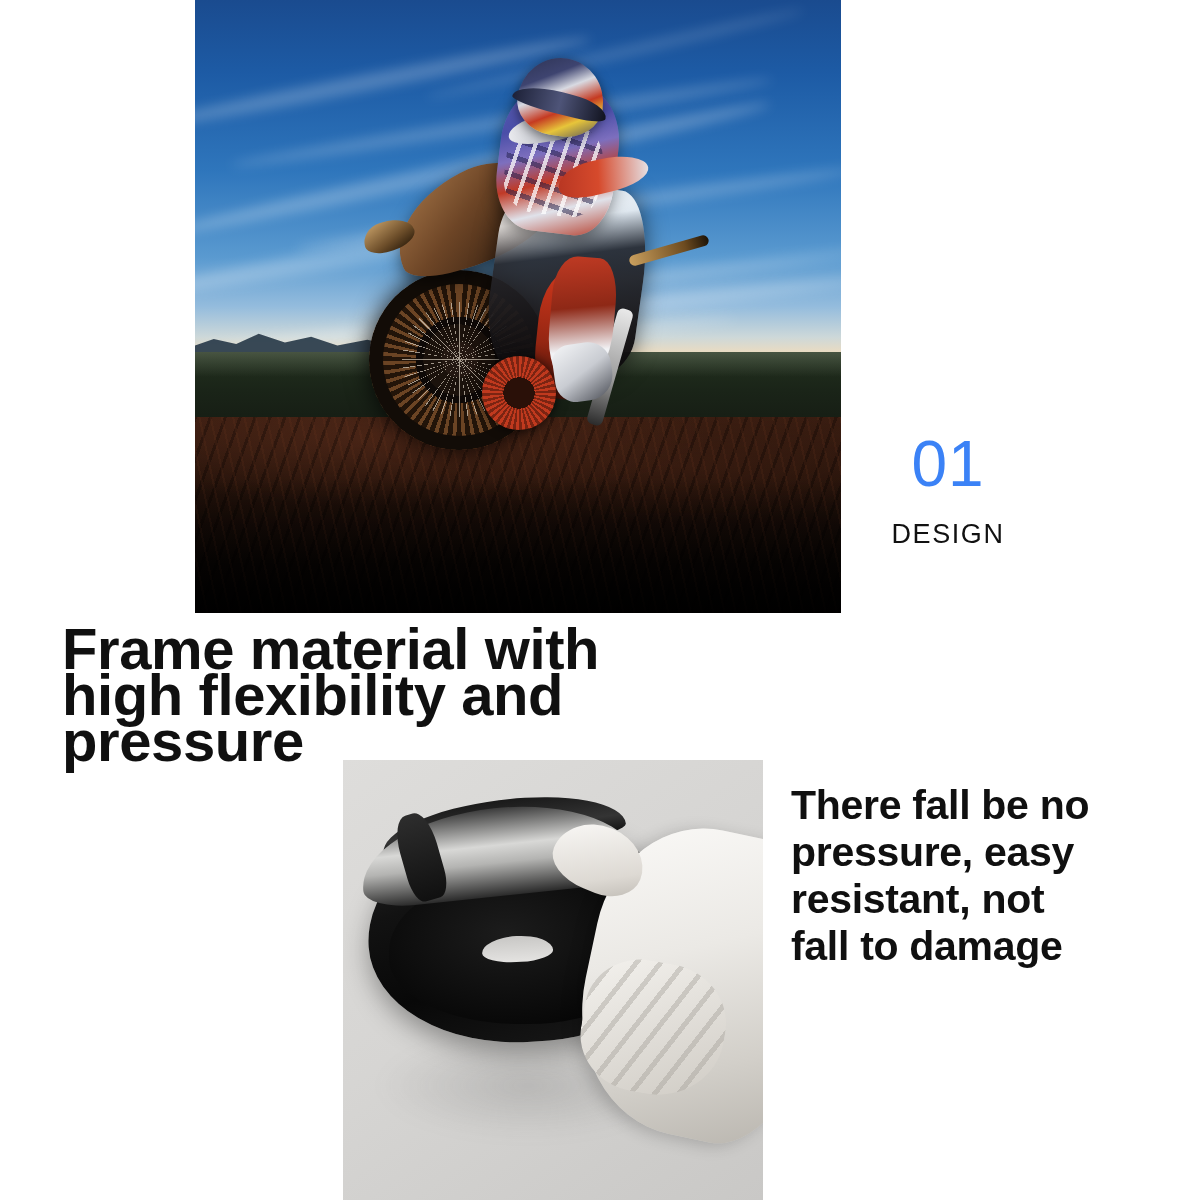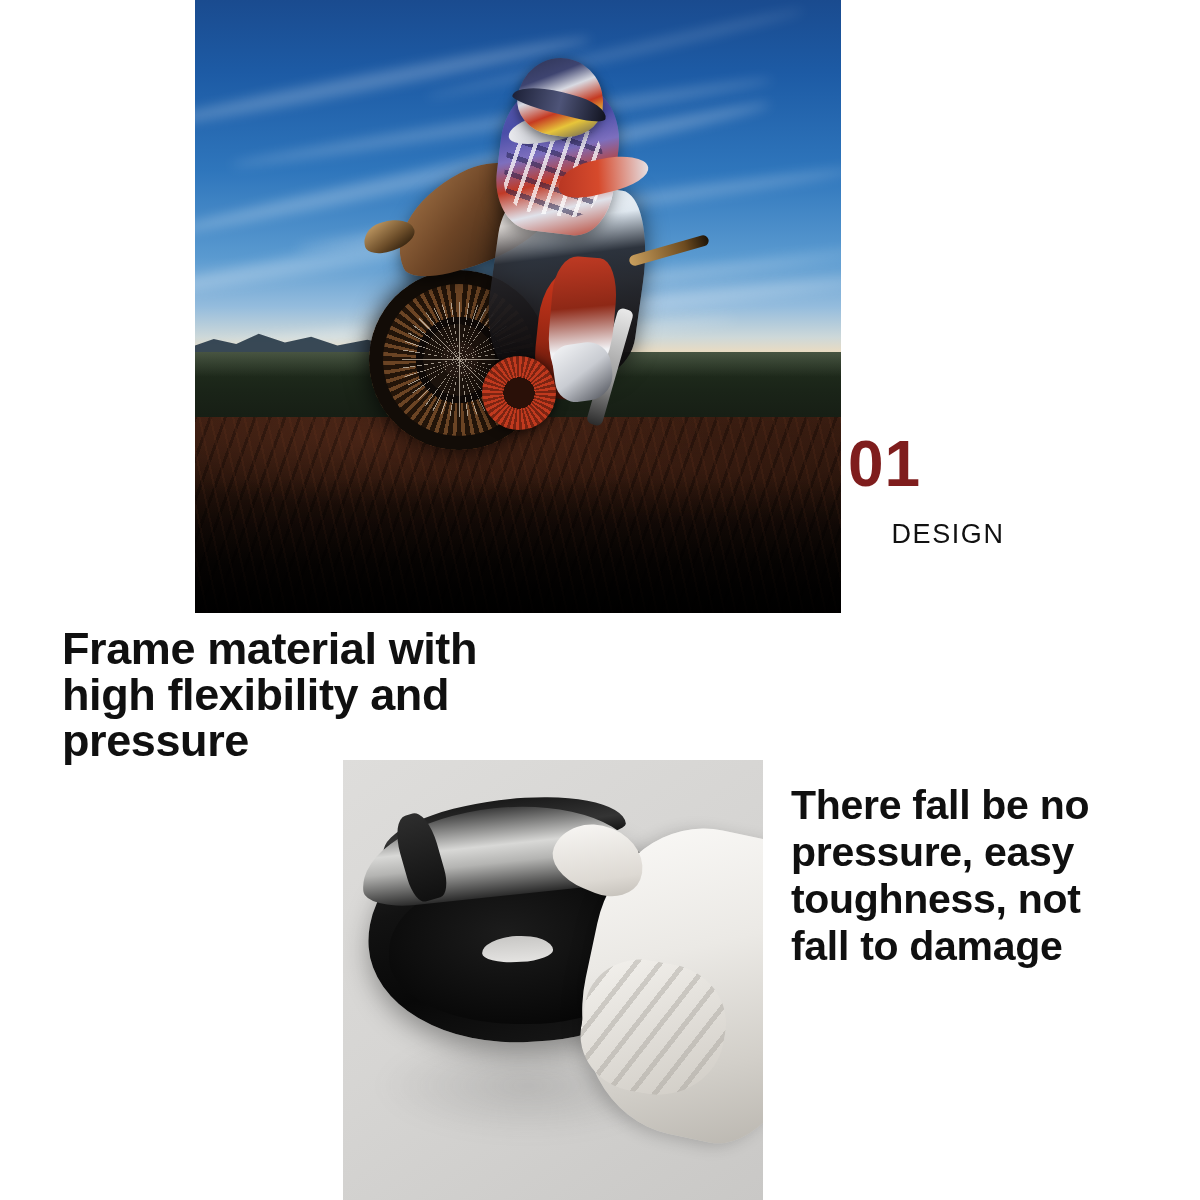--- a/index.html
+++ b/index.html
@@ -374,21 +374,21 @@
     border-radius: 30% 20% 20% 30%;
     transform: rotate(12deg);
   }
 
   
   .headline {
     position: absolute;
     left: 62px;
     top: 626px;
     width: 520px;
-    font-size: 45px;
+    font-size: 58px;
     font-weight: 700;
     line-height: 46px;
     color: #101010;
     letter-spacing: -0.4px;
   }
   .body-right {
     position: absolute;
     left: 791px;
     top: 782px;
     width: 380px;
@@ -396,25 +396,25 @@
     font-weight: 700;
     line-height: 47px;
     color: #101010;
     letter-spacing: -0.3px;
   }
   .badge-number {
     position: absolute;
     left: 848px;
     top: 432px;
     width: 200px;
-    text-align: left;
+    text-align: center;
     font-size: 64px;
-    font-weight: 700;
+    font-weight: 400;
     line-height: 64px;
-    color: #7f1d1d;
+    color: #3b82f6;
     letter-spacing: 1px;
   }
   .badge-label {
     position: absolute;
     left: 848px;
     top: 519px;
     width: 200px;
     text-align: center;
     font-size: 27px;
     font-weight: 400;
@@ -488,17 +488,17 @@
     <div class="helmet-hole2"></div>
     <div class="glove-cuff"></div>
     <div class="glove-fore"></div>
     <div class="glove-knuckles"></div>
     <div class="glove-thumb"></div>
   </div>
 
   <div class="body-right">
     <span class="tline">There fall be no</span>
     <span class="tline">pressure, easy</span>
-    <span class="tline">toughness, not</span>
+    <span class="tline">resistant, not</span>
     <span class="tline">fall to damage</span>
   </div>
 
 </div>
 
 </body></html>

